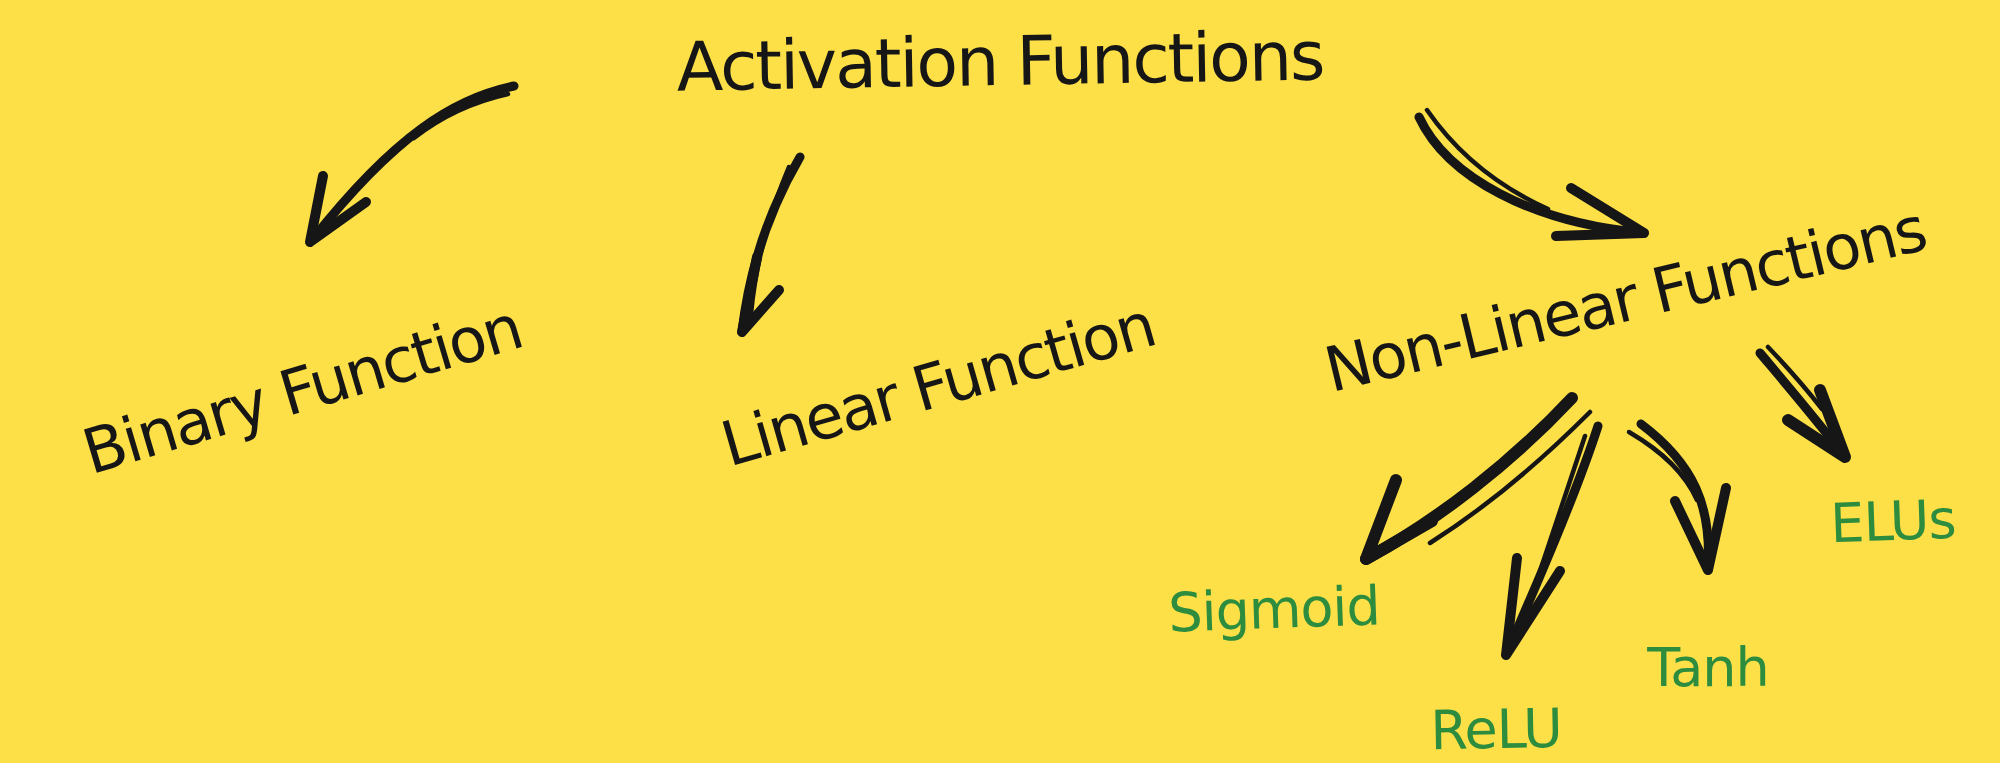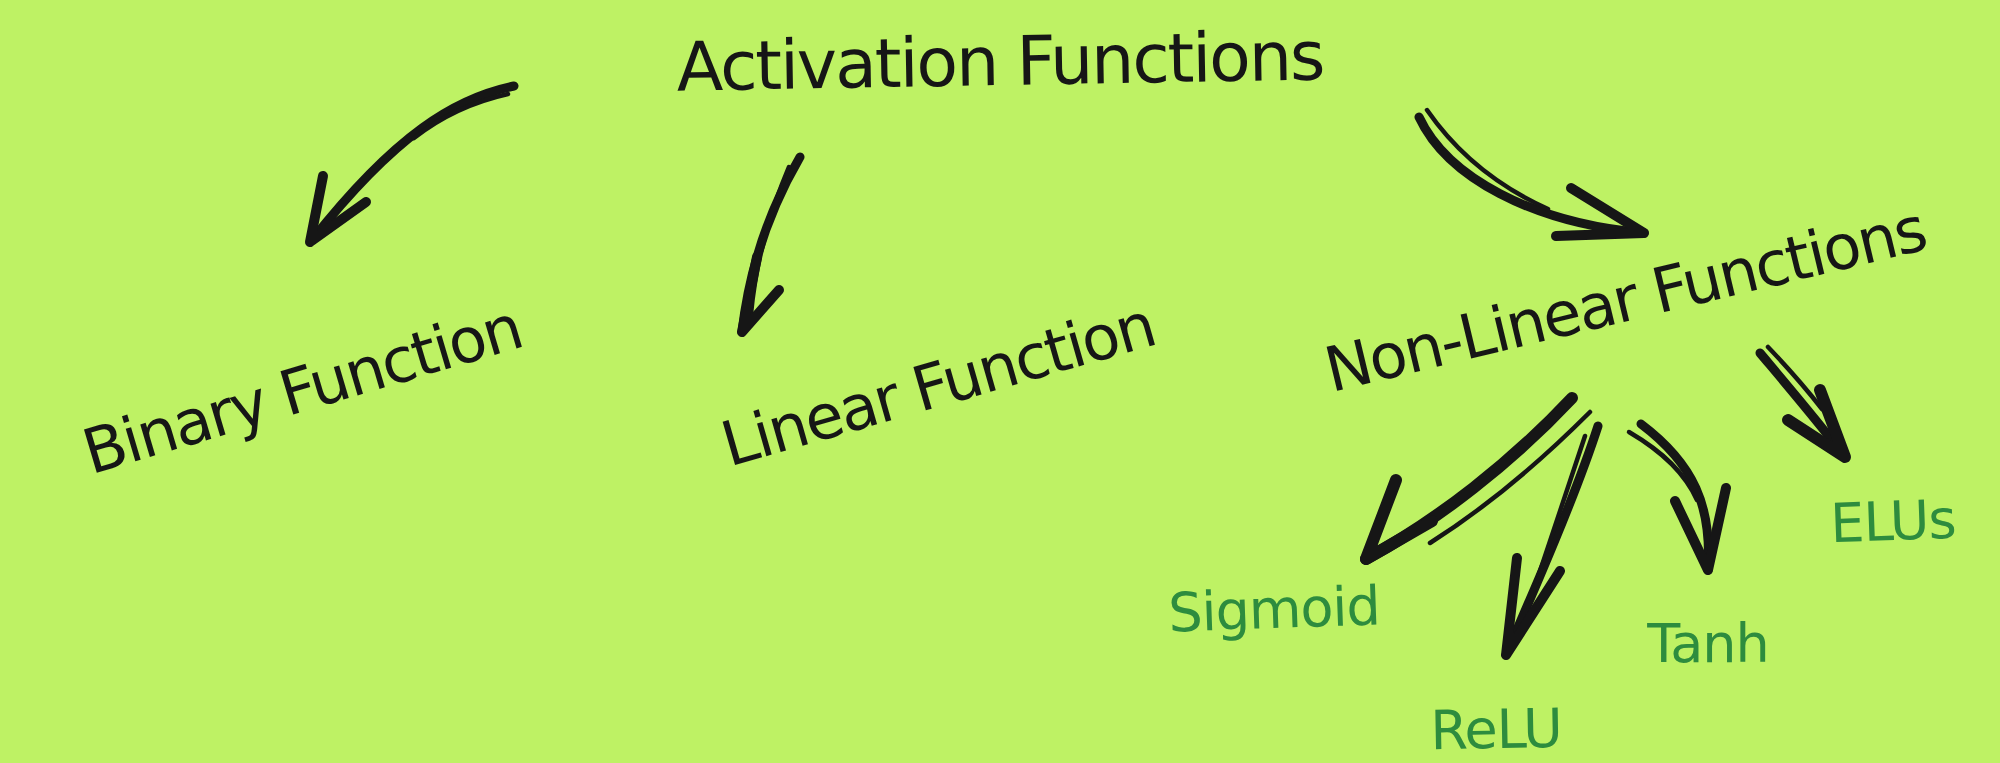--- a/index.html
+++ b/index.html
@@ -1,20 +1,20 @@
 <!DOCTYPE html>
 <html><head>
 <meta charset="utf-8">
 <style>
   html, body { margin: 0; padding: 0; background: #ffffff; }
   #canvas {
     position: relative;
     width: 2000px;
     height: 763px;
-    background: #bef264;
+    background: #fde047;
     overflow: hidden;
     font-family: "DejaVu Sans", "Liberation Sans", sans-serif;
   }
   #edges-svg {
     position: absolute;
     left: 0; top: 0;
     width: 2000px; height: 763px;
   }
   .label {
     position: absolute;
@@ -28,21 +28,21 @@
   .label.branch   { font-size: 62px; }
   .label.leaf     { font-size: 54px; color: #2d8c3e; letter-spacing: -1px; }
 
   
   #node-title     { left: 1000px; top: 62px;  transform: translate(-50%,-50%) rotate(-1deg); }
   #node-binary    { left: 302px;  top: 390px; transform: translate(-50%,-50%) rotate(-16.5deg); }
   #node-linear    { left: 938px;  top: 385px; transform: translate(-50%,-50%) rotate(-16deg); }
   #node-nonlinear { left: 1625px; top: 300px; transform: translate(-50%,-50%) rotate(-13.5deg); }
   #node-sigmoid   { left: 1274px; top: 610px; transform: translate(-50%,-50%) rotate(-2deg); }
   #node-relu      { left: 1496px; top: 730px; transform: translate(-50%,-50%) rotate(-1deg); }
-  #node-tanh      { left: 1708px; top: 644px; transform: translate(-50%,-50%) rotate(0deg); }
+  #node-tanh      { left: 1708px; top: 668px; transform: translate(-50%,-50%) rotate(0deg); }
   #node-elus      { left: 1893px; top: 522px; transform: translate(-50%,-50%) rotate(-2deg); }
 
   .stroke       { fill: none; stroke: #161616; stroke-linecap: round; stroke-linejoin: round; }
   .shaft        { stroke-width: 9; }
   .shaft-thick  { stroke-width: 12; }
   .shaft-thin   { stroke-width: 4.5; }
   .head         { stroke-width: 10; }
   .head-bold    { stroke-width: 12; }
 </style>
 </head>

